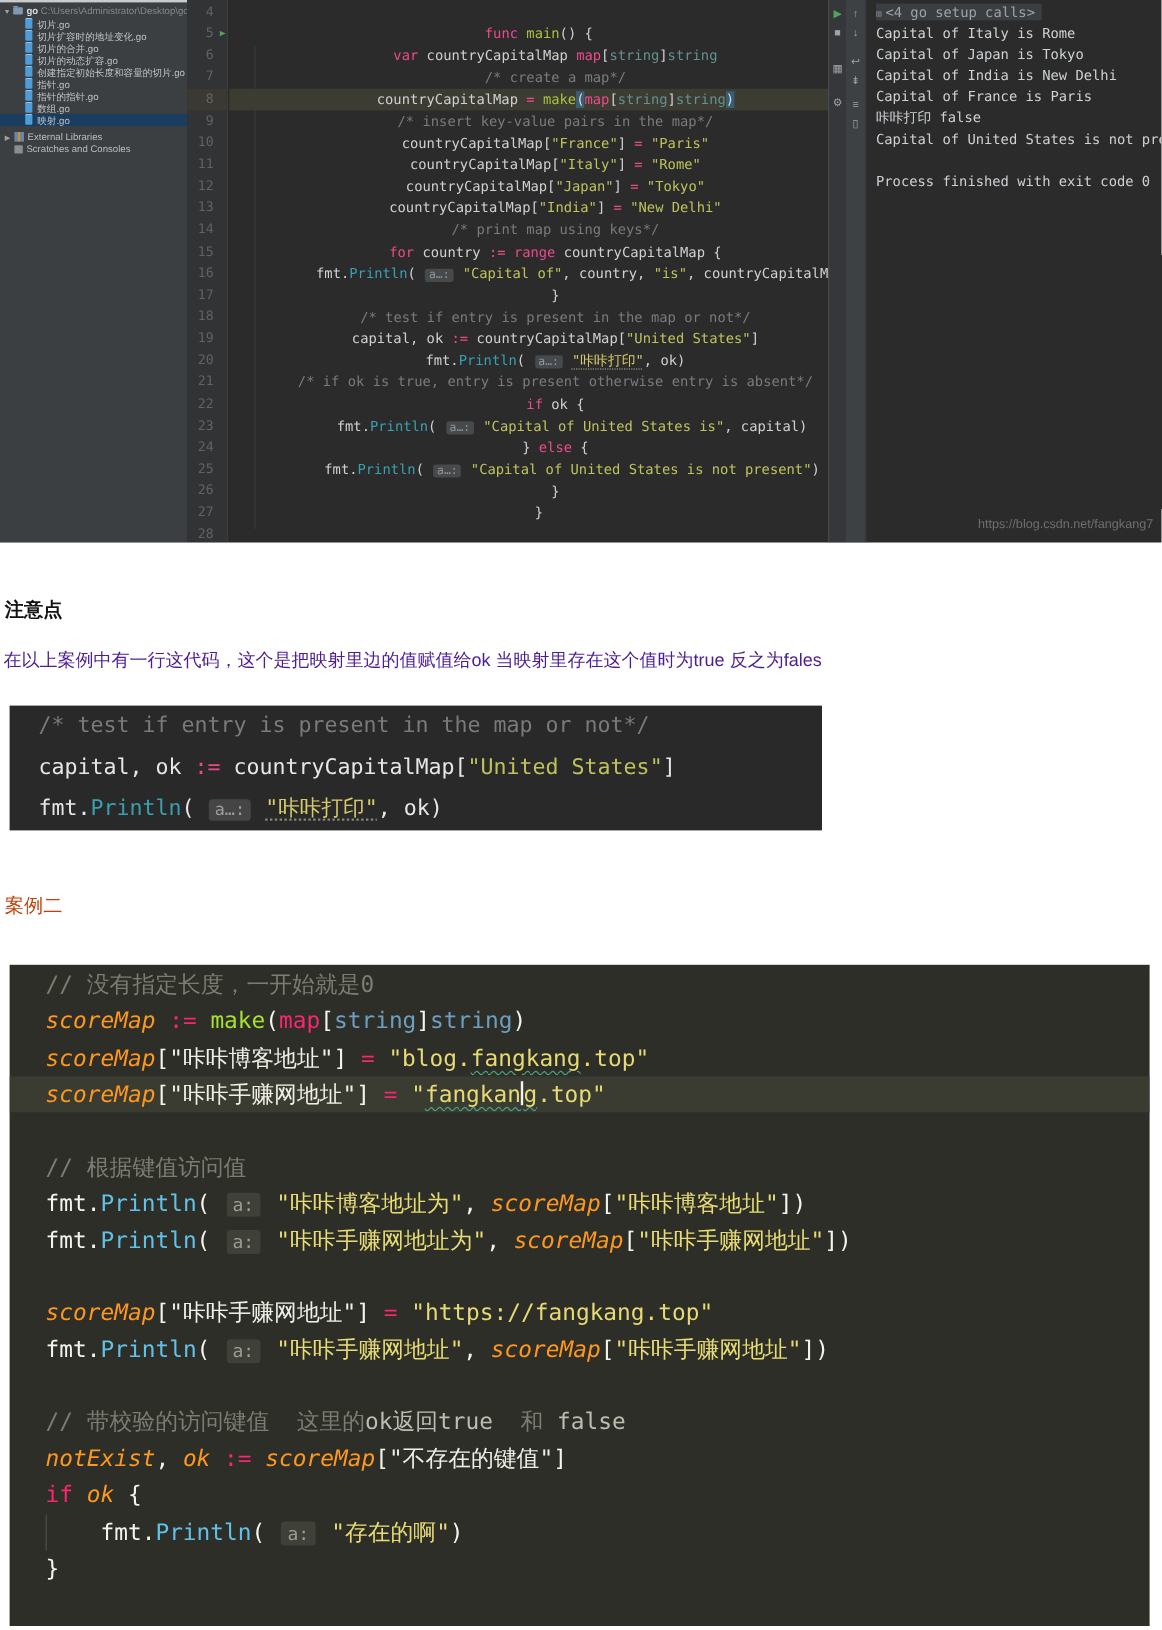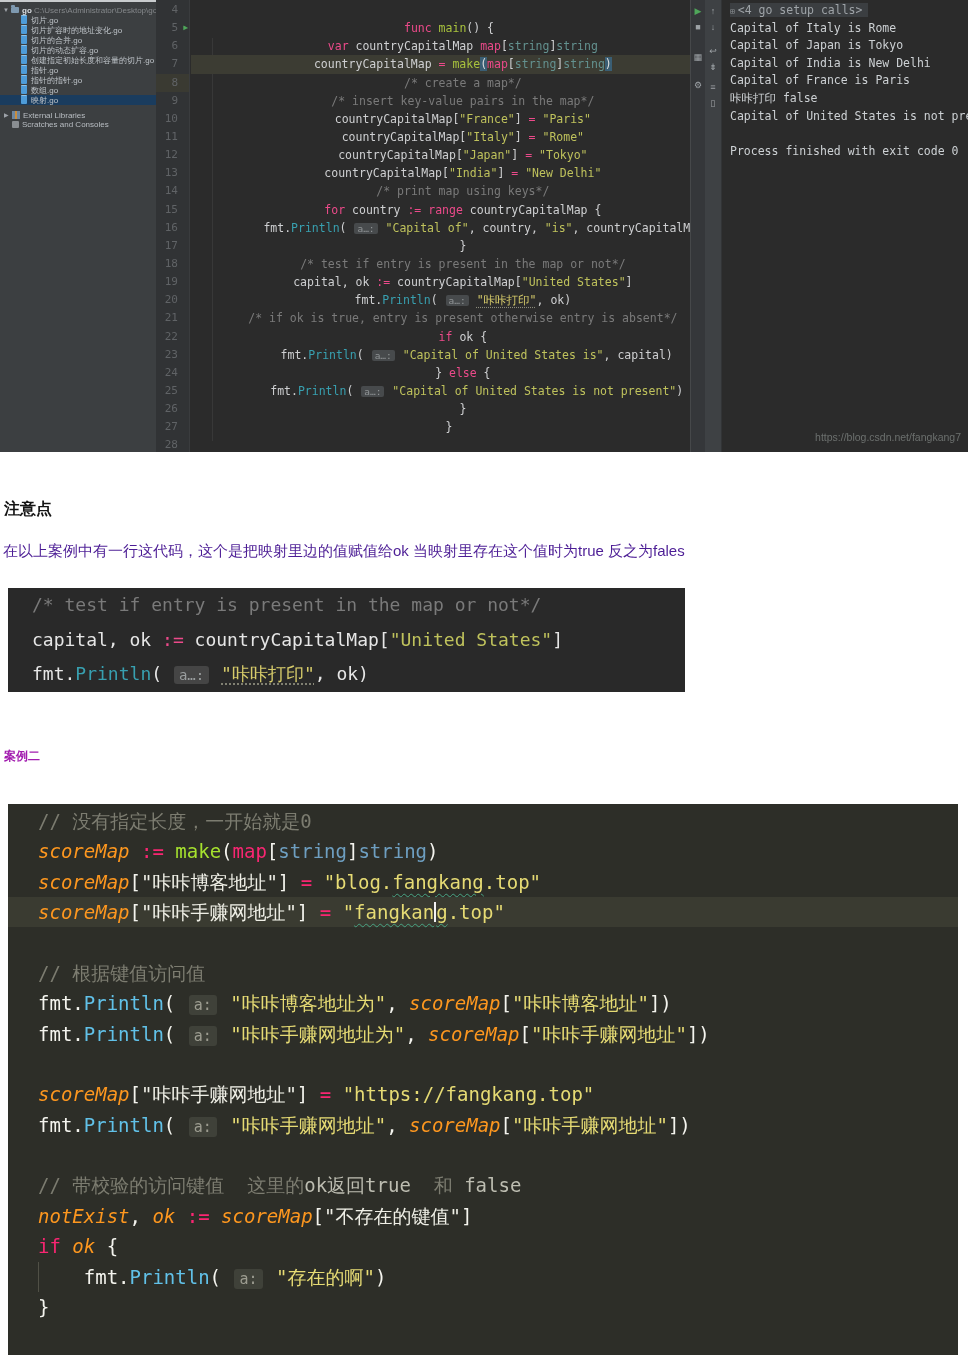--- a/index.html
+++ b/index.html
@@ -67,21 +67,21 @@
   .watermark{position:absolute;right:7px;bottom:9px;font-size:10.5px;color:#6C706E;}
 
   
   .note-h{margin:46px 0 0 4px;font-size:16px;font-weight:bold;color:#141414;line-height:22px;}
   .note-p{margin:20px 0 0 3px;font-size:15px;color:#4c1d95;line-height:22px;}
 
   .block1{margin:26px 0 0 8px;width:677px;background:#292929;padding-left:24px;box-sizing:border-box;overflow:hidden;}
   .b1line{height:34.6px;line-height:34.6px;font-family:"DejaVu Sans Mono",monospace;font-size:18px;color:#E6E6E6;white-space:pre;}
   .block1 .tk-hint{font-size:14px;padding:1px 5px;border-radius:3px;color:#9A9E9F;background:#454545;}
 
-  .case-h{margin:53px 0 0 4px;font-size:12px;font-weight:bold;color:#a21caf;line-height:22px;}
+  .case-h{margin:53px 0 0 4px;font-size:16px;font-weight:normal;color:#c2410c;line-height:22px;}
 
   .block2{margin:37px 0 0 8px;width:950px;height:551px;background:#2D2E28;padding:2px 0 0 30px;box-sizing:border-box;overflow:hidden;}
   .b2line{height:30.4px;line-height:30.4px;font-family:"DejaVu Sans Mono",monospace;font-size:19px;color:#F4F4EE;white-space:pre;}
   .b2line.hl{background:#3A3B31;margin-left:-30px;padding-left:30px;}
   .tk-kw2{color:#F92672;}
   .tk-var{color:#FD971F;font-style:italic;}
   .tk-fn2{color:#A6E22E;}
   .tk-typ2{color:#6E9FC1;}
   .tk-str2{color:#E6DB74;}
   .tk-key{color:#EFEFE6;}
@@ -147,22 +147,22 @@
       <div class="gline">26</div>
       <div class="gline">27</div>
       <div class="gline">28</div>
     </div>
 
   <div class="codearea" id="codearea">
     <div class="eguide"></div>
   <div class="cline"></div>
       <div class="cline"><span class="tk-kw">func</span><span> </span><span class="tk-fn">main</span><span>() {</span></div>
       <div class="cline"><span>    </span><span class="tk-kw">var</span><span> countryCapitalMap </span><span class="tk-kw">map</span><span>[</span><span class="tk-typ">string</span><span>]</span><span class="tk-typ">string</span></div>
+      <div class="cline"><span>    </span><span class="tk-cmt">/* create a map*/</span></div>
       <div class="cline hl"><span>    countryCapitalMap </span><span class="tk-kw">=</span><span> </span><span class="tk-fn">make</span><span class="tk-phl">(</span><span class="tk-kw">map</span><span>[</span><span class="tk-typ">string</span><span>]</span><span class="tk-typ">string</span><span class="tk-phl">)</span></div>
-      <div class="cline"><span>    </span><span class="tk-cmt">/* create a map*/</span></div>
       <div class="cline"><span>    </span><span class="tk-cmt">/* insert key-value pairs in the map*/</span></div>
       <div class="cline"><span>    countryCapitalMap[</span><span class="tk-str">"France"</span><span>] </span><span class="tk-kw">=</span><span> </span><span class="tk-str">"Paris"</span></div>
       <div class="cline"><span>    countryCapitalMap[</span><span class="tk-str">"Italy"</span><span>] </span><span class="tk-kw">=</span><span> </span><span class="tk-str">"Rome"</span></div>
       <div class="cline"><span>    countryCapitalMap[</span><span class="tk-str">"Japan"</span><span>] </span><span class="tk-kw">=</span><span> </span><span class="tk-str">"Tokyo"</span></div>
       <div class="cline"><span>    countryCapitalMap[</span><span class="tk-str">"India"</span><span>] </span><span class="tk-kw">=</span><span> </span><span class="tk-str">"New Delhi"</span></div>
       <div class="cline"><span>    </span><span class="tk-cmt">/* print map using keys*/</span></div>
       <div class="cline"><span>    </span><span class="tk-kw">for</span><span> country </span><span class="tk-kw">:=</span><span> </span><span class="tk-kw">range</span><span> countryCapitalMap {</span></div>
       <div class="cline"><span>        fmt.</span><span class="tk-meth">Println</span><span>( </span><span class="tk-hint">a…:</span><span> </span><span class="tk-str">"Capital of"</span><span>, country, </span><span class="tk-str">"is"</span><span>, countryCapitalMap[co</span></div>
       <div class="cline"><span>    }</span></div>
       <div class="cline"><span>    </span><span class="tk-cmt">/* test if entry is present in the map or not*/</span></div>

